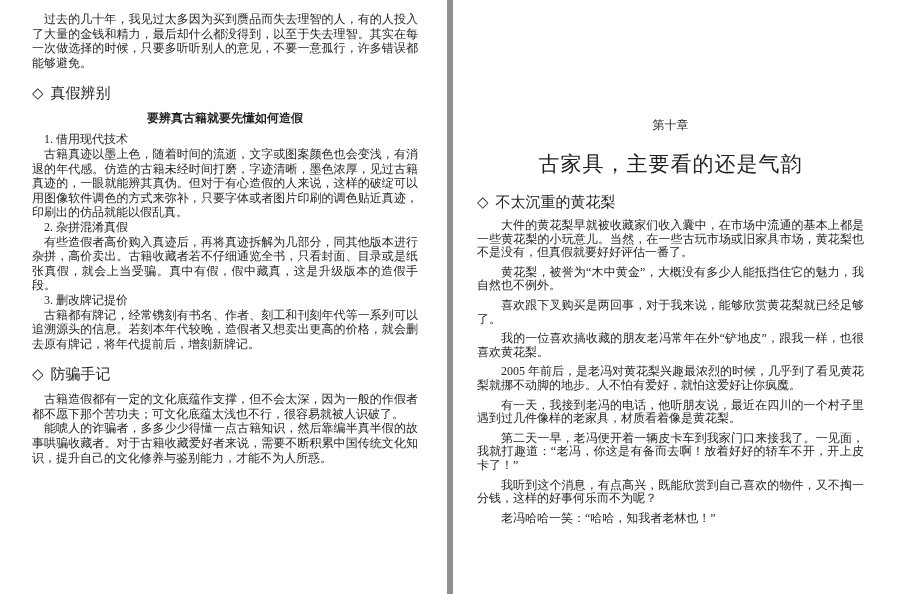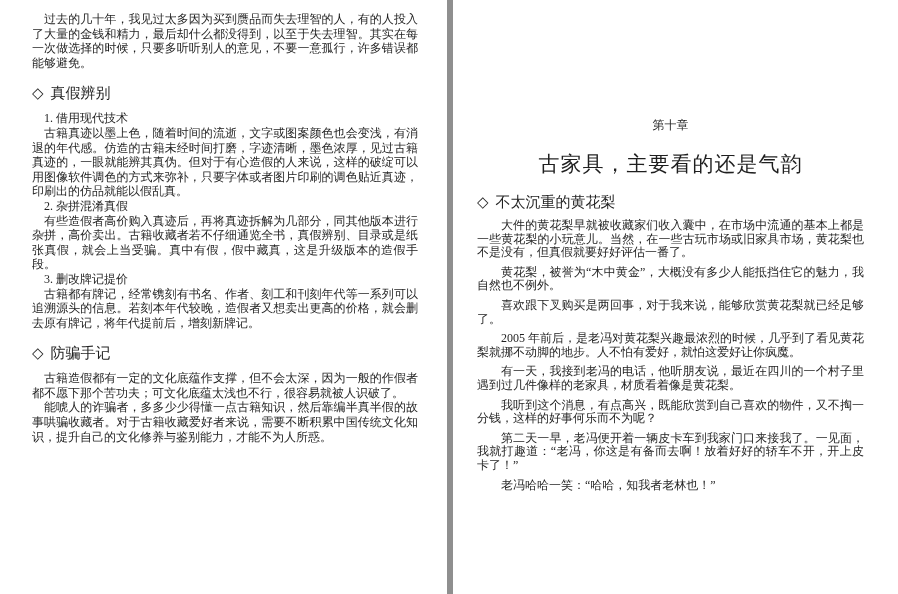--- a/index.html
+++ b/index.html
@@ -94,37 +94,39 @@
     margin-right: 7px;
   }
 </style>
 </head>
 <body>
 
 <div class="spread">
   <div class="page page-left">
       <p class="body">过去的几十年，我见过太多因为买到赝品而失去理智的人，有的人投入了大量的金钱和精力，最后却什么都没得到，以至于失去理智。其实在每一次做选择的时候，只要多听听别人的意见，不要一意孤行，许多错误都能够避免。</p>
       <h2 class="section-heading"><span class="marker">◇</span><span>真假辨别</span></h2>
+      <p class="center-bold">要辨真古籍就要先懂如何造假</p>
       <p class="list-item">1. 借用现代技术</p>
       <p class="body">古籍真迹以墨上色，随着时间的流逝，文字或图案颜色也会变浅，有消退的年代感。仿造的古籍未经时间打磨，字迹清晰，墨色浓厚，见过古籍真迹的，一眼就能辨其真伪。但对于有心造假的人来说，这样的破绽可以用图像软件调色的方式来弥补，只要字体或者图片印刷的调色贴近真迹，印刷出的仿品就能以假乱真。</p>
       <p class="list-item">2. 杂拼混淆真假</p>
-      <p class="body">有些造假者高价购入真迹后，再将真迹拆解为几部分，同其他版本进行杂拼，高价卖出。古籍收藏者若不仔细通览全书，真假辨别、目录或是纸张真假，就会上当受骗。真中有假，假中藏真，这是升级版本的造假手段。</p>
+      <p class="body">有些造假者高价购入真迹后，再将真迹拆解为几部分，同其他版本进行杂拼，高价卖出。古籍收藏者若不仔细通览全书，只看封面、目录或是纸张真假，就会上当受骗。真中有假，假中藏真，这是升级版本的造假手段。</p>
       <p class="list-item">3. 删改牌记提价</p>
       <p class="body">古籍都有牌记，经常镌刻有书名、作者、刻工和刊刻年代等一系列可以追溯源头的信息。若刻本年代较晚，造假者又想卖出更高的价格，就会删去原有牌记，将年代提前后，增刻新牌记。</p>
       <h2 class="section-heading"><span class="marker">◇</span><span>防骗手记</span></h2>
       <p class="body">古籍造假都有一定的文化底蕴作支撑，但不会太深，因为一般的作假者都不愿下那个苦功夫；可文化底蕴太浅也不行，很容易就被人识破了。</p>
       <p class="body">能唬人的诈骗者，多多少少得懂一点古籍知识，然后靠编半真半假的故事哄骗收藏者。对于古籍收藏爱好者来说，需要不断积累中国传统文化知识，提升自己的文化修养与鉴别能力，才能不为人所惑。</p>
     </div>
   <div class="divider"></div>
   <div class="page page-right">
       <p class="chapter-number">第十章</p>
       <h1 class="chapter-title">古家具，主要看的还是气韵</h1>
       <h2 class="section-heading"><span class="marker">◇</span><span>不太沉重的黄花梨</span></h2>
       <p class="body">大件的黄花梨早就被收藏家们收入囊中，在市场中流通的基本上都是一些黄花梨的小玩意儿。当然，在一些古玩市场或旧家具市场，黄花梨也不是没有，但真假就要好好评估一番了。</p>
       <p class="body">黄花梨，被誉为“木中黄金”，大概没有多少人能抵挡住它的魅力，我自然也不例外。</p>
       <p class="body">喜欢跟下叉购买是两回事，对于我来说，能够欣赏黄花梨就已经足够了。</p>
+      <p class="body">我的一位喜欢搞收藏的朋友老冯常年在外“铲地皮”，跟我一样，也很喜欢黄花梨。</p>
       <p class="body">2005 年前后，是老冯对黄花梨兴趣最浓烈的时候，几乎到了看见黄花梨就挪不动脚的地步。人不怕有爱好，就怕这爱好让你疯魔。</p>
       <p class="body">有一天，我接到老冯的电话，他听朋友说，最近在四川的一个村子里遇到过几件像样的老家具，材质看着像是黄花梨。</p>
+      <p class="body">第二天一早，老冯便开着一辆皮卡车到我家门口来接我了。一见面，我就打趣道：“老冯，你这是有备而去啊！放着好好的轿车不开，开上皮卡了！”</p>
       <p class="body">我听到这个消息，有点高兴，既能欣赏到自己喜欢的物件，又不掏一分钱，这样的好事何乐而不为呢？</p>
-      <p class="body">第二天一早，老冯便开着一辆皮卡车到我家门口来接我了。一见面，我就打趣道：“老冯，你这是有备而去啊！放着好好的轿车不开，开上皮卡了！”</p>
       <p class="body">老冯哈哈一笑：“哈哈，知我者老林也！”</p>
     </div>
 </div>
 
 </body></html>

